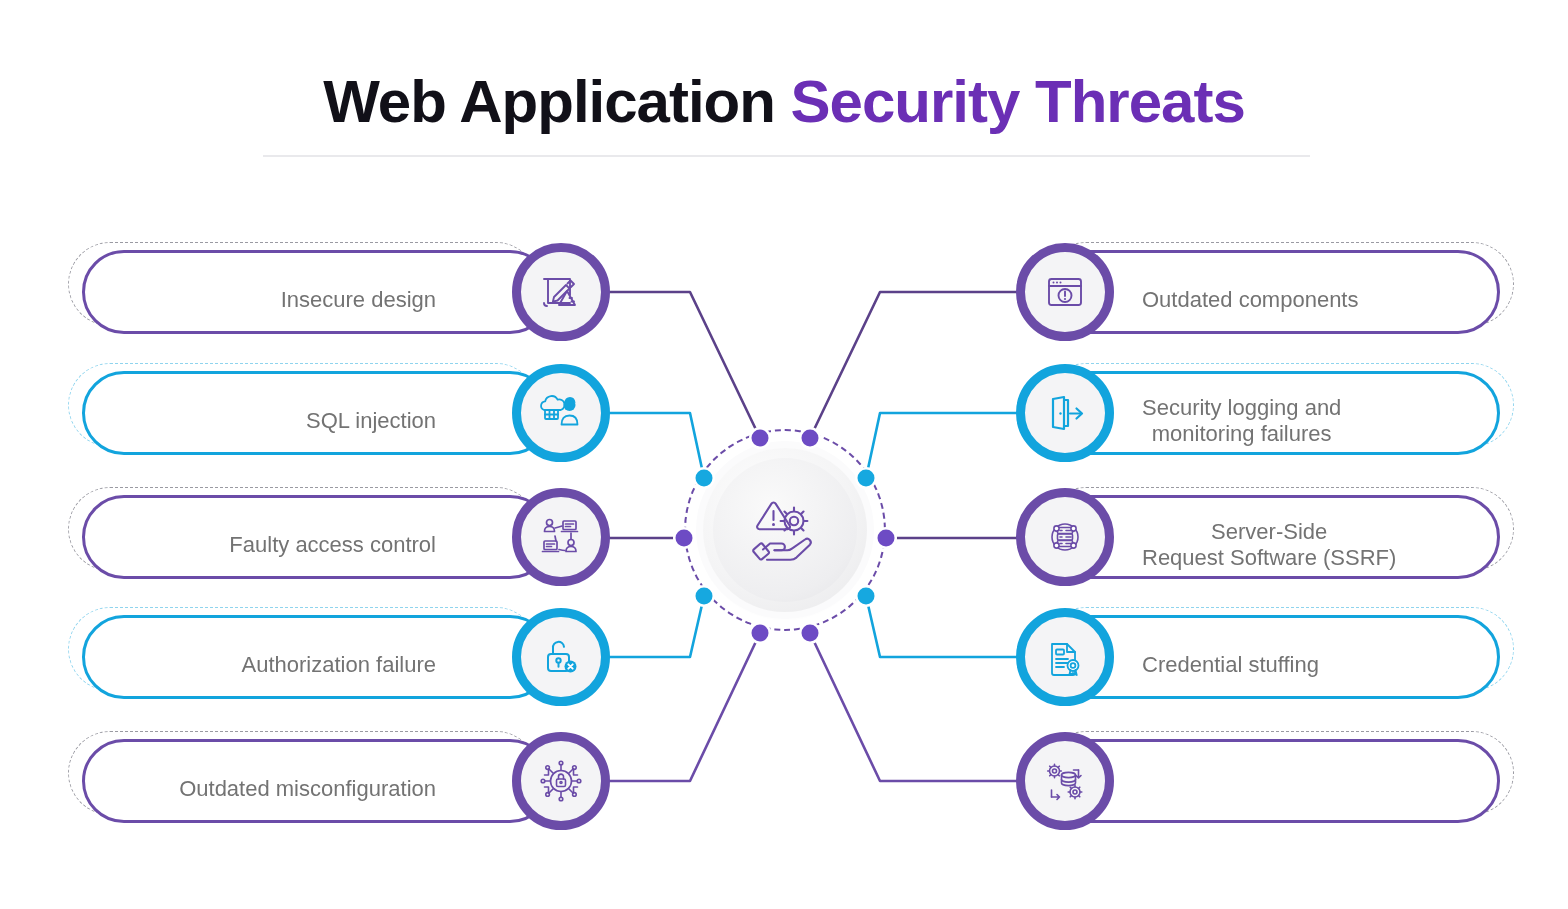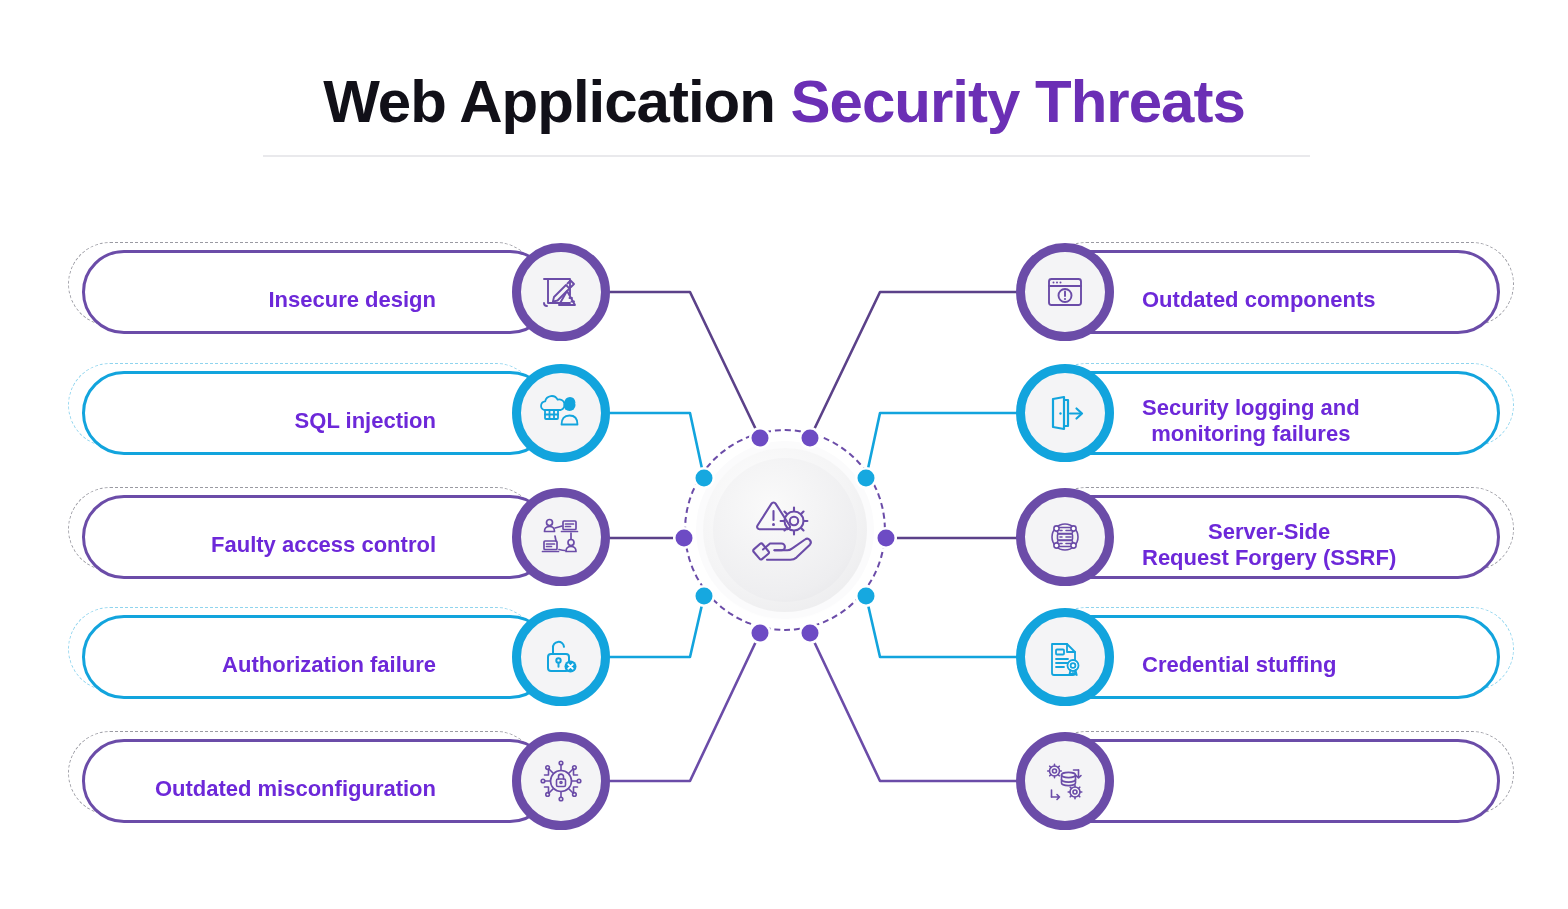--- a/index.html
+++ b/index.html
@@ -37,21 +37,21 @@
   .dot.c{background:#16a8e0;}
 
   
   .pill{position:absolute;height:84px;}
   .pill .dash{position:absolute;inset:0;border:1.6px dashed #9a9aa2;border-radius:48px;box-sizing:border-box;}
   .pill .solid{position:absolute;top:8px;height:84px;border:3px solid #6b4ca8;border-radius:46px;
                background:#ffffff;box-sizing:border-box;}
   .pill.cy .solid{border-color:#12a4dd;}
   .pill.cy .dash{border-color:#8fd4ee;}
   .pill .label{position:absolute;top:8px;height:100px;display:flex;align-items:center;
-               font-size:22px;font-weight:bold;color:#6d28d9;line-height:1.2;}
+               font-size:22px;font-weight:normal;color:#737373;line-height:1.2;}
 
   .circ{position:absolute;width:98px;height:98px;border-radius:50%;
         border:9px solid #6b4ca8;background:#f4f4f6;box-sizing:border-box;
         display:flex;align-items:center;justify-content:center;}
   .circ.cy{border-color:#12a4dd;}
   .circ .ic{width:56px;height:56px;display:flex;align-items:center;justify-content:center;}
   .circ svg{display:block;}
 
   
   .pill.L{left:68px;width:470px;}
@@ -268,21 +268,21 @@
           <path d="M36.5 20.5 l5.5 5 -5.5 5"></path>
         </svg>
       </span>
     </div>
   </div>
 
   <div class="pill R" style="top:487px;">
     <div class="dash"></div>
     <div class="solid"></div>
     <div class="label" style="white-space:pre-line;">Server-Side
-Request Forgery (SSRF)</div>
+Request Software (SSRF)</div>
     <div class="circ">
       <span class="ic">
         <svg width="50" height="50" viewBox="0 0 50 50" fill="none" stroke="#6b4ca8" stroke-width="1.6" stroke-linecap="round" stroke-linejoin="round">
           <circle cx="25" cy="25" r="13"></circle>
           <rect x="17.5" y="15.5" width="15" height="6" rx="1"></rect>
           <rect x="17.5" y="22" width="15" height="6" rx="1"></rect>
           <rect x="17.5" y="28.5" width="15" height="6" rx="1"></rect>
           <path d="M20 18.5 h2 M20 25 h2 M20 31.5 h2"></path>
           <path d="M26 18.5 h5 M26 25 h5 M26 31.5 h5"></path>
           <circle cx="16.5" cy="16.5" r="2.6" fill="#fff"></circle>

